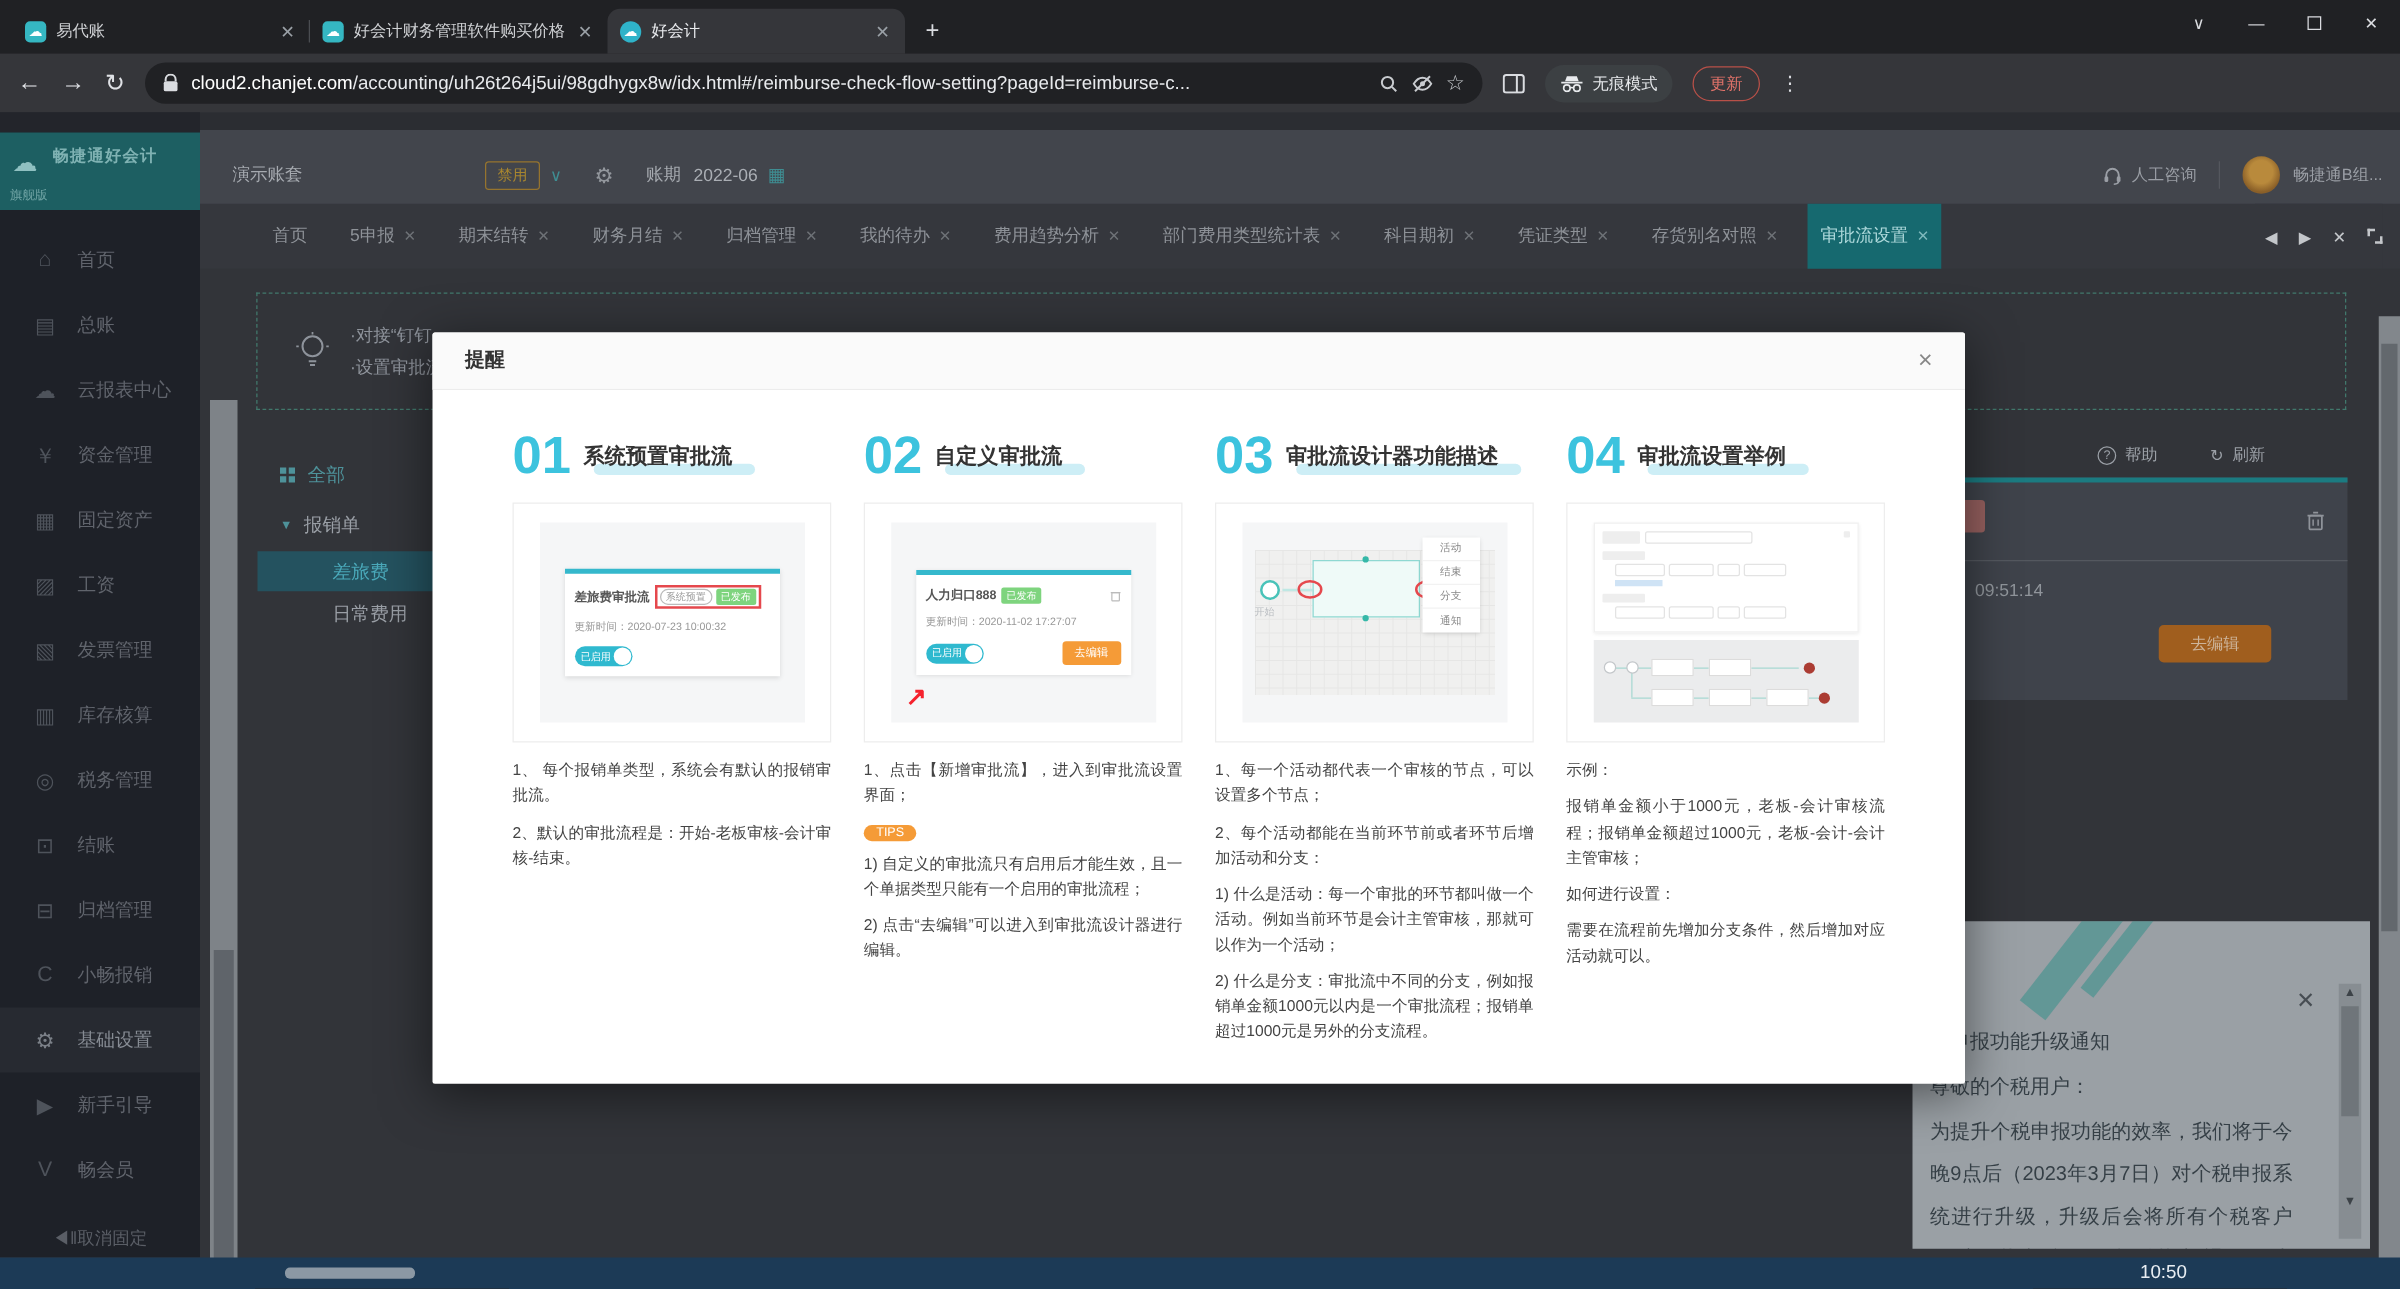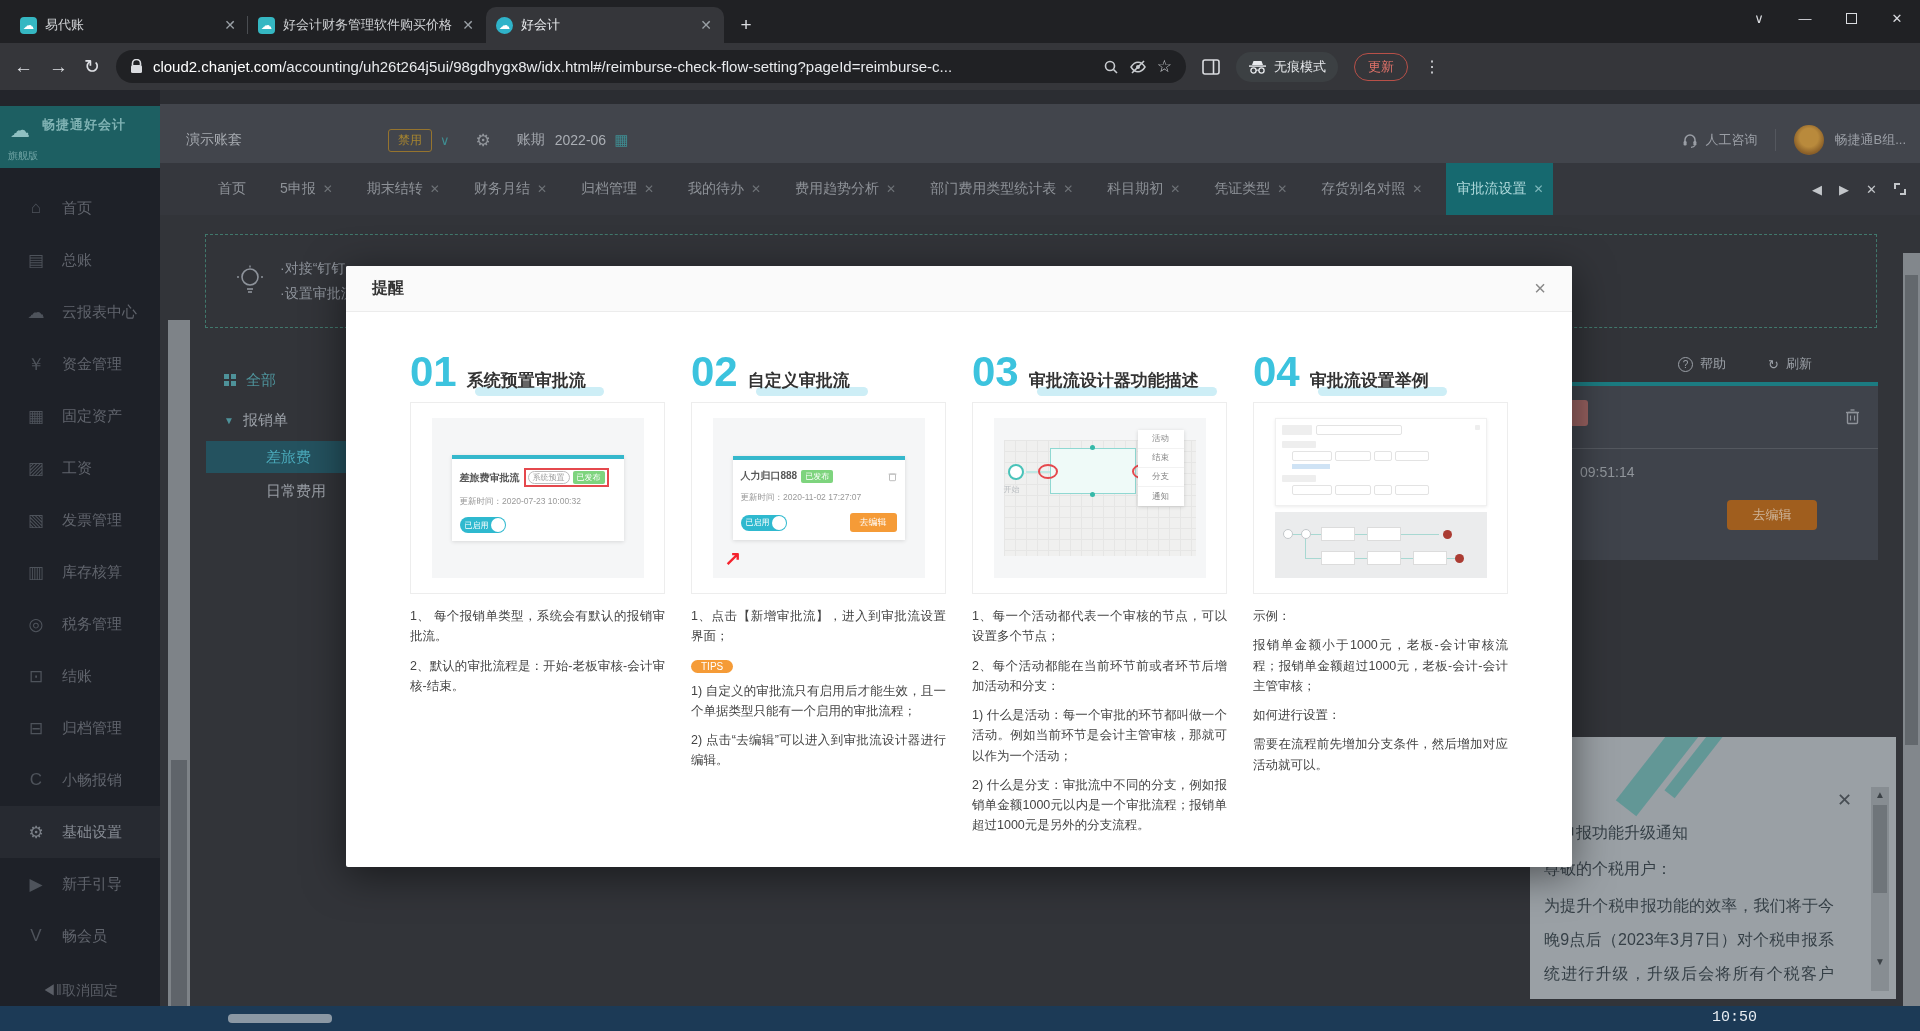--- a/index.html
+++ b/index.html
@@ -134,21 +134,21 @@
 
   
   .modal{position:absolute;left:346px;top:266px;width:1226px;height:601px;background:#fff;
          box-shadow:0 8px 40px rgba(0,0,0,.5);border-radius:2px;z-index:10;}
   .mtitlebar{height:46px;background:#fafafa;border-bottom:1px solid #ececec;display:flex;align-items:center;
              padding:0 26px;border-radius:2px 2px 0 0;}
   .mtitle{font-size:16px;font-weight:bold;color:#333;}
   .mclose{margin-left:auto;color:#888;font-size:20px;}
   .mbody{display:flex;gap:26px;padding:24px 64px 0 64px;}
   .mcol{width:255px;}
-  .colhead{display:flex;gap:10px;align-items:flex-end;height:56px;}
+  .colhead{display:flex;gap:10px;align-items:center;height:56px;}
   .num{font-size:42px;font-weight:bold;color:#3cc3de;line-height:0.95;}
   .ctitle{font-size:17px;font-weight:bold;color:#333;position:relative;white-space:nowrap;}
   .ctitle i{position:relative;z-index:1;font-style:normal;}
   .ctitle:after{content:"";position:absolute;left:8px;bottom:-4px;right:-18px;height:9px;background:#cdeef6;border-radius:8px;}
   .thumb{margin-top:10px;height:192px;border:1px solid #ededed;display:flex;align-items:center;justify-content:center;}
   .gpanel{width:212px;height:160px;background:#f5f6f7;display:flex;align-items:center;justify-content:center;position:relative;}
   .minicard{width:172px;background:#fff;box-shadow:0 1px 4px rgba(0,0,0,.12);border-top:4px solid #35b8cc;padding:9px 8px 8px 8px;}
   .mc-row1{display:flex;align-items:center;gap:4px;font-size:10px;font-weight:bold;color:#555;white-space:nowrap;}
   .redrect{display:inline-flex;align-items:flex-start;gap:3px;border:2px solid #e5484d;padding:1px 2px;}
   .pill-outline{border:1px solid #bbb;border-radius:7px;color:#999;font-size:8px;padding:0 4px;font-weight:normal;}
@@ -191,21 +191,21 @@
   .bluebar{width:38px;height:5px;background:#cfe3f5;margin:3px 0 0 10px;}
   .exflow{background:#ebeced;flex:1;position:relative;}
   .fc{position:absolute;width:10px;height:10px;border-radius:50%;background:#fff;border:1.5px solid #c3c7ca;}
   .fr{position:absolute;width:34px;height:14px;background:#fff;border:1px solid #dcdcdc;}
   .fdot{position:absolute;width:9px;height:9px;border-radius:50%;background:#ab3c33;}
   .fline{position:absolute;height:1px;background:#a8d8d2;}
 
   
   .taskbar{position:absolute;left:0;top:1006px;width:1920px;height:25px;background:#1c3a56;}
   .tb-thumb{position:absolute;left:228px;top:8px;width:104px;height:9px;border-radius:4px;background:#8b98a4;}
-  .clock{position:absolute;left:1712px;top:3px;color:#e8edf2;font-size:15px;font-family:Liberation Mono, monospace;}
+  .clock{position:absolute;left:1712px;top:3px;color:#e8edf2;font-size:15px;}
   svg{display:block;}
 </style>
 </head>
 <body>
 
 <div class="tabstrip">
   <div class="tabs">
     <div class="btab">
       <span class="fav">☁</span>
       <span class="btab-title">易代账</span>

